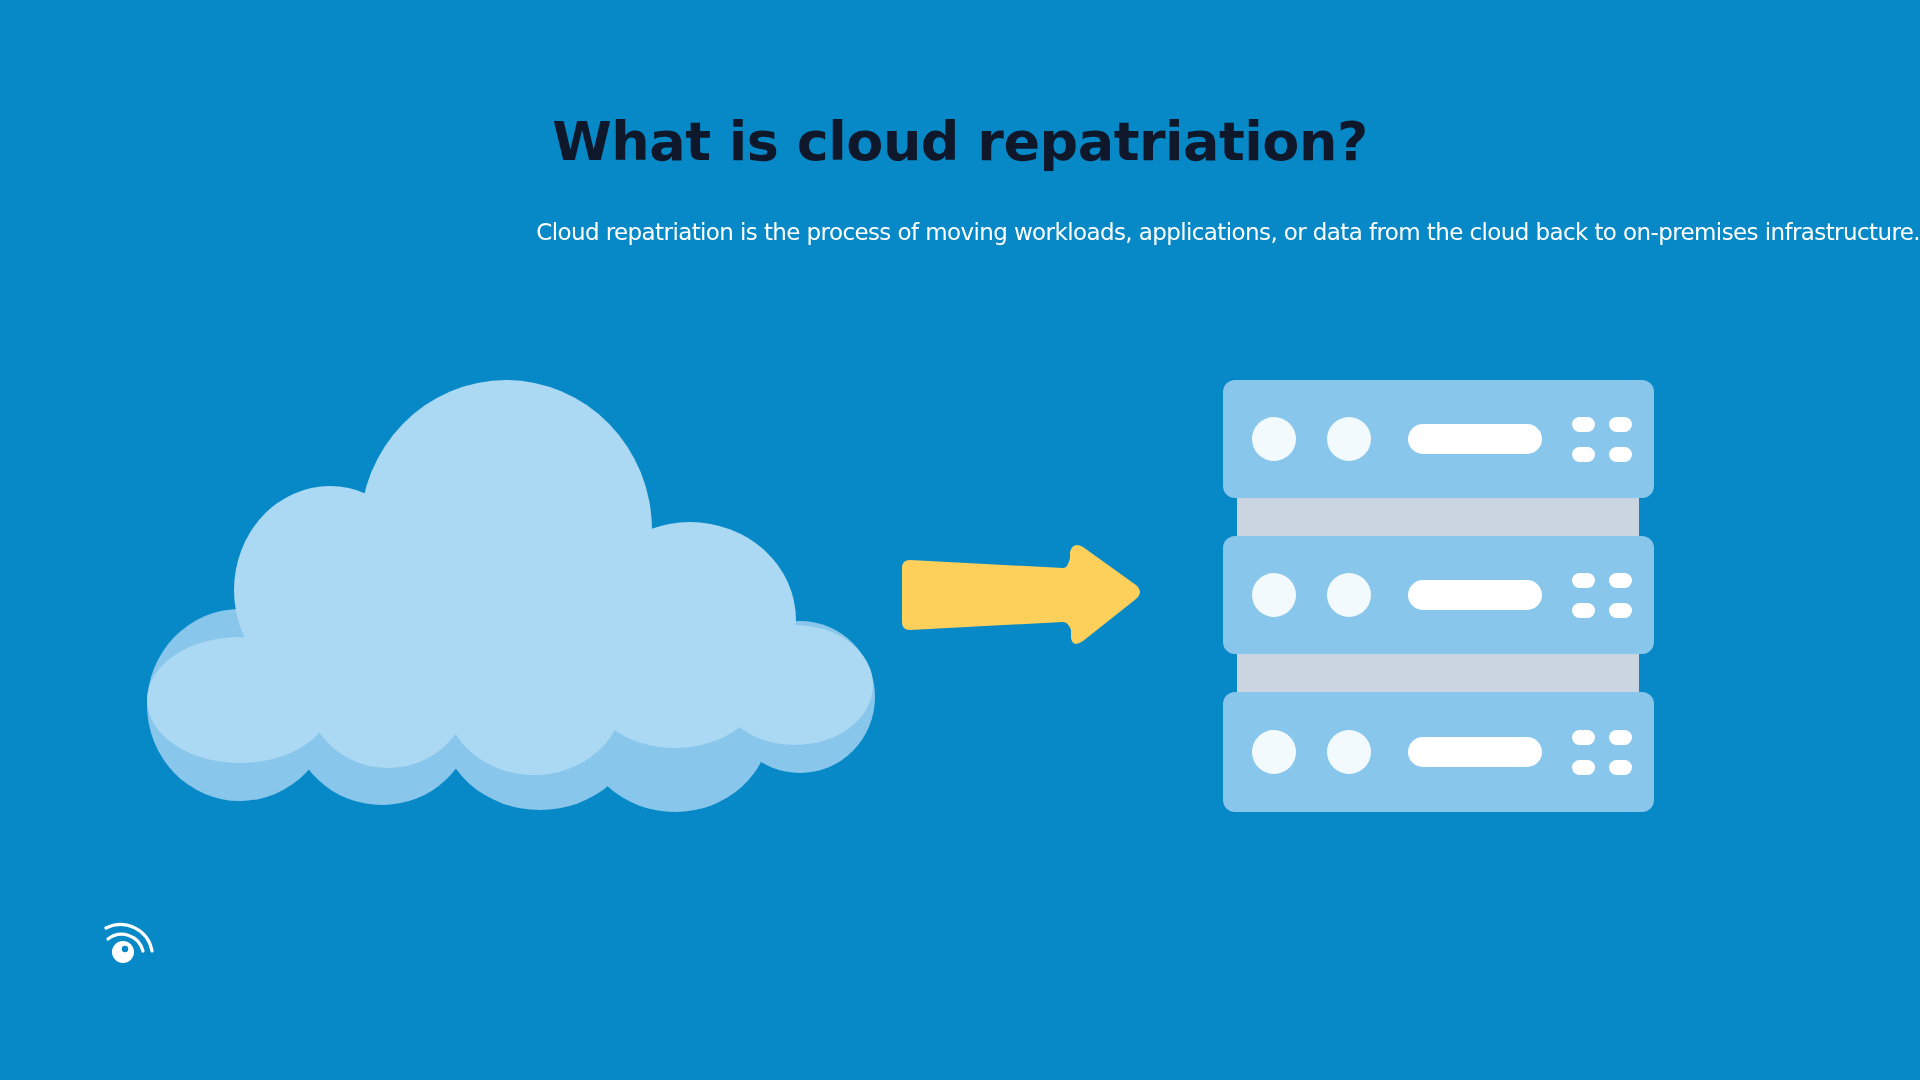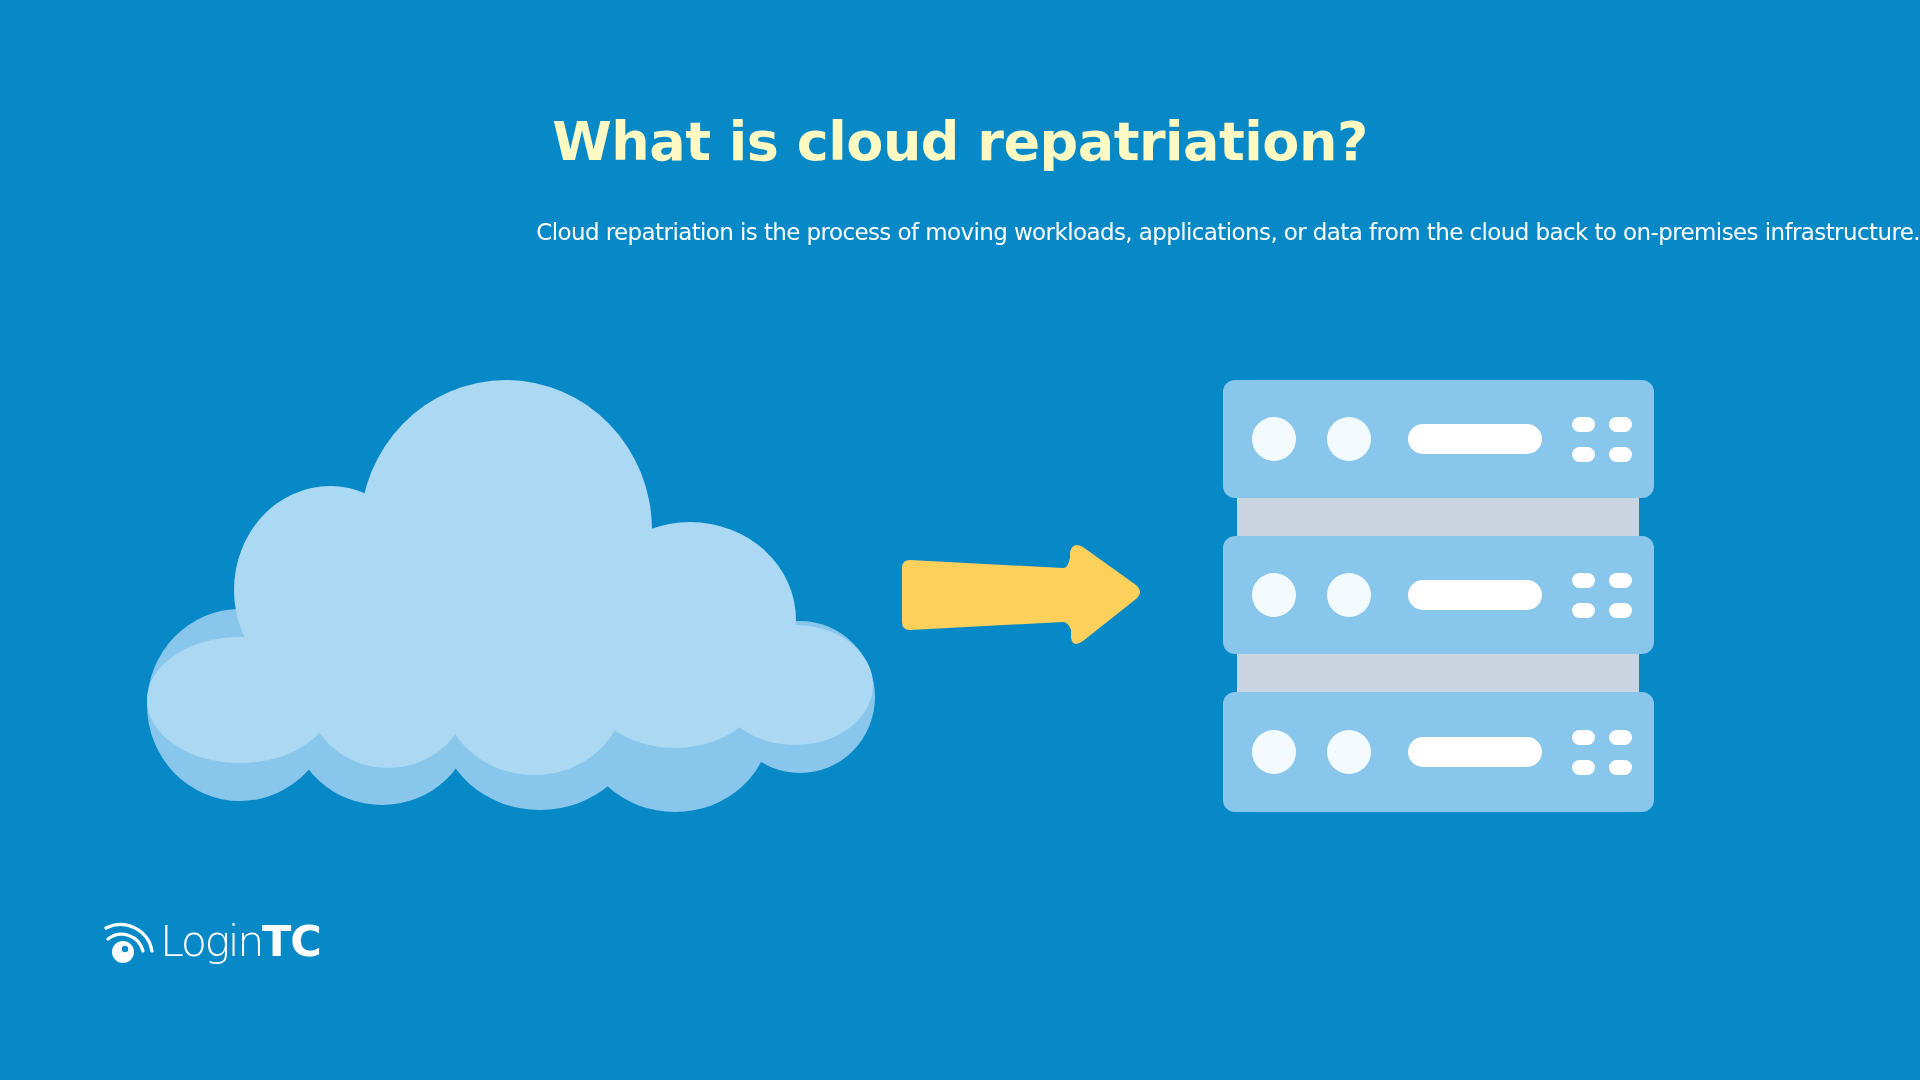--- a/index.html
+++ b/index.html
@@ -4,21 +4,21 @@
 <style>
   html, body { margin:0; padding:0; }
   body {
     width:1920px; height:1080px; overflow:hidden;
     background:#0689C6;
     font-family:"Liberation Sans", "DejaVu Sans", sans-serif;
     position:relative;
   }
   .title {
     position:absolute; left:0; top:104px; width:1920px;
-    text-align:center; color:#fef9c3;
+    text-align:center; color:#0f172a;
     font-family:"DejaVu Sans", sans-serif;
     font-weight:bold; font-size:54px; letter-spacing:-0.5px;
     margin:0; line-height:76px;
   }
   .subtitle {
     position:absolute; left:0; top:216px; width:1920px;
     text-align:right; color:#ffffff;
     font-family:"DejaVu Sans", sans-serif;
     font-size:23px; letter-spacing:-0.6px; line-height:32px; margin:0;
   }
@@ -108,14 +108,13 @@
   </g>
 </svg>
 
 <div class="logo">
   <svg width="52" height="56" viewBox="0 0 52 56" xmlns="http://www.w3.org/2000/svg">
     <circle cx="19" cy="39" r="11" fill="#FFFFFF"></circle>
     <circle cx="21" cy="36" r="3.2" fill="#0689C6"></circle>
     <path d="M4,26 A22,22 0 0 1 39,38" fill="none" stroke="#FFFFFF" stroke-width="3.2" stroke-linecap="round"></path>
     <path d="M2,15 A32,32 0 0 1 48,38" fill="none" stroke="#FFFFFF" stroke-width="3.2" stroke-linecap="round"></path>
   </svg>
-  <span class="logo-text"><span class="logo-light">Login</span><span class="logo-bold">TC</span></span>
 </div>
 
 </body></html>

